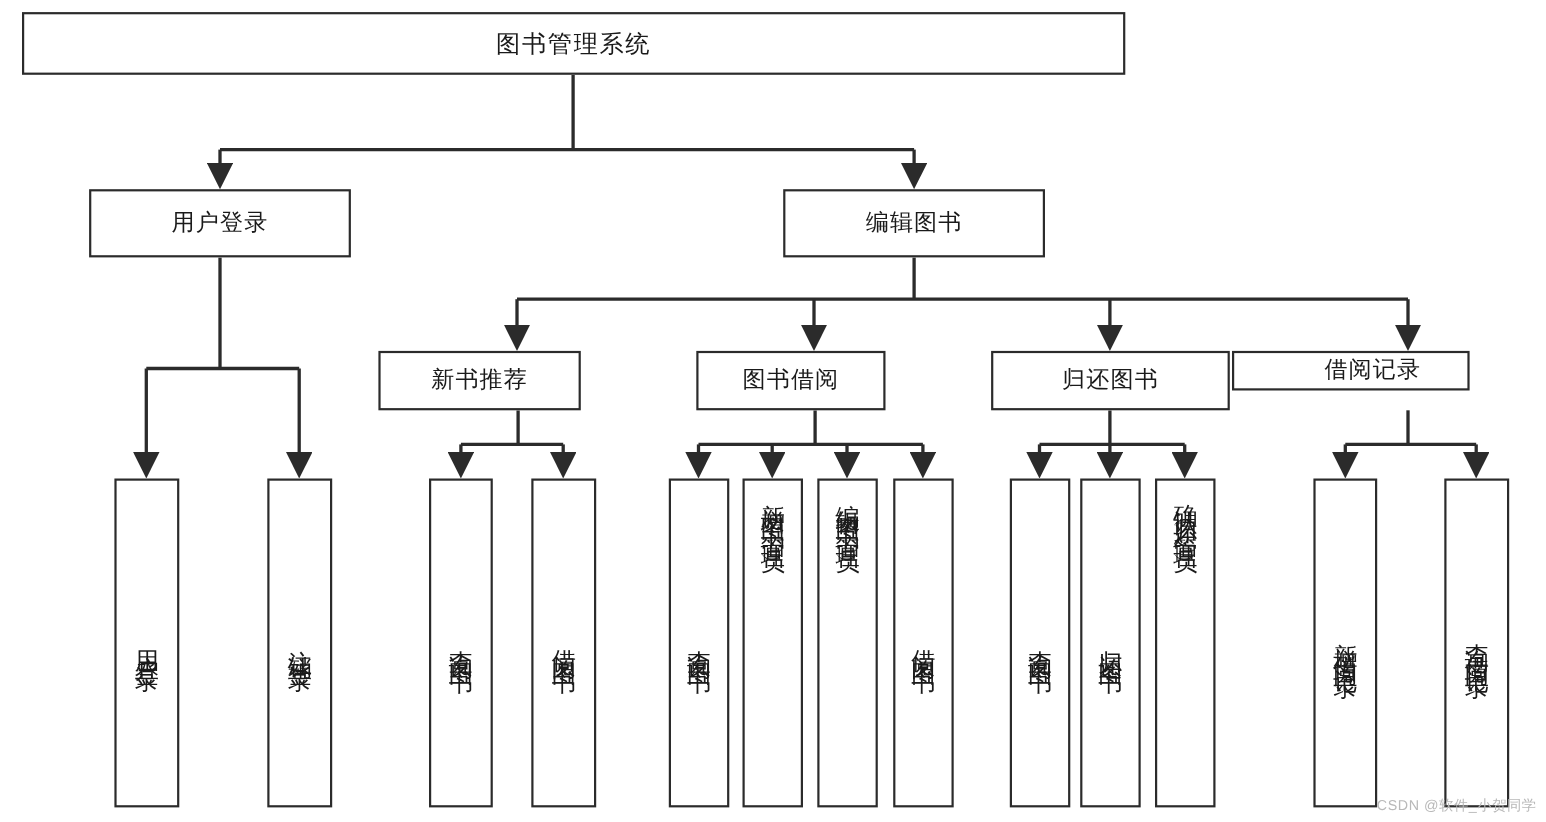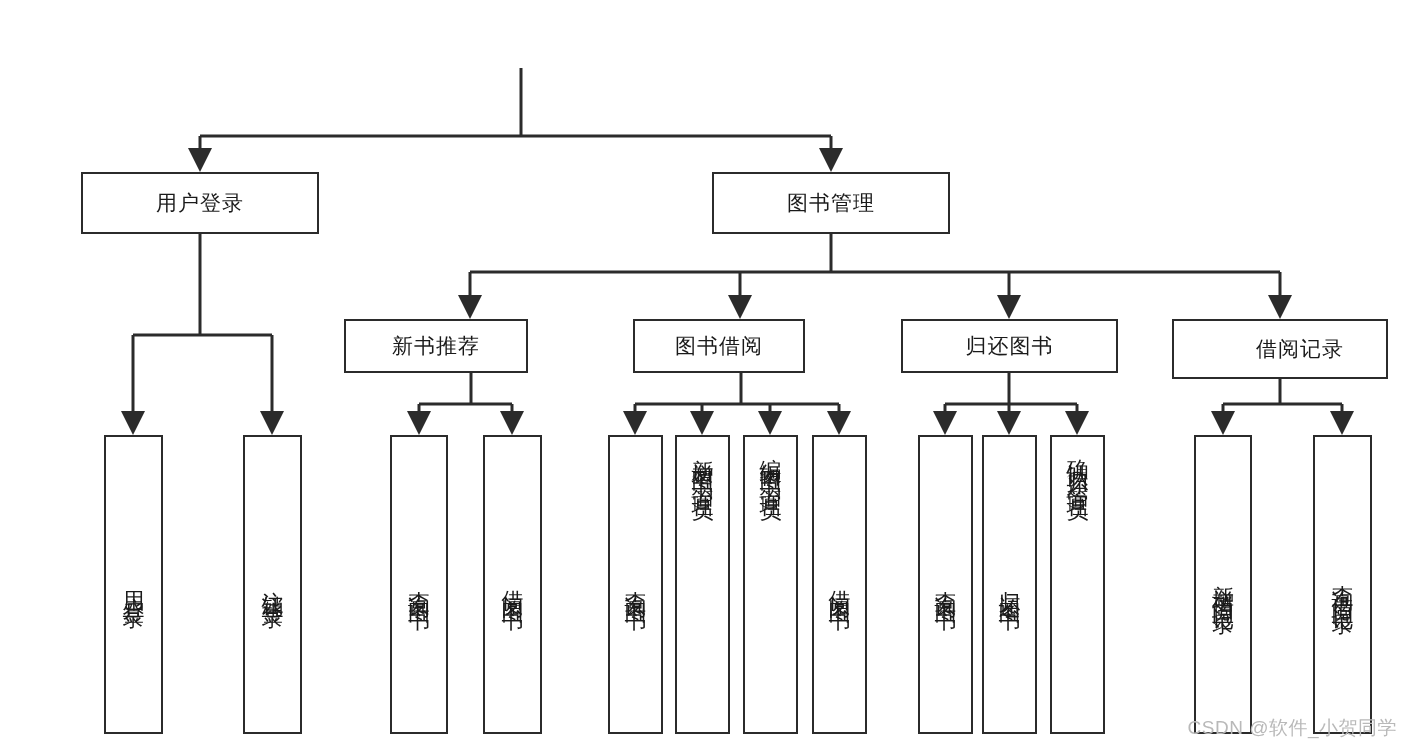--- a/index.html
+++ b/index.html
@@ -65,21 +65,21 @@
     text-orientation: upright;
     font-size: 22px;
     line-height: 1;
     letter-spacing: 6px;
     white-space: nowrap;
   }
   #watermark {
     position: absolute;
     right: 8px;
     bottom: 6px;
-    font-size: 19px;
+    font-size: 13px;
     color: #b9b9b9;
     letter-spacing: 0.5px;
     user-select: none;
   }
 </style>
 </head>
 <body>
 
 <div id="diagram">
 
@@ -128,38 +128,41 @@
       <path d="M 1009 404 L 1009 431" marker-end="url(#arrow)"></path>
       <path d="M 1077 404 L 1077 431" marker-end="url(#arrow)"></path>
 
       <path d="M 1280 373 L 1280 404"></path>
       <path d="M 1223 404 L 1342 404"></path>
       <path d="M 1223 404 L 1223 431" marker-end="url(#arrow)"></path>
       <path d="M 1342 404 L 1342 431" marker-end="url(#arrow)"></path>
     </g>
   </svg>
 
+  <div class="node horiz root" id="node-root" style="left: 20px; top: 11px; width: 1003px; height: 57px;">
+    <span class="node-label">图书管理系统</span>
+  </div>
 
   <div class="node horiz" id="node-l2-0" style="left: 81px; top: 172px; width: 238px; height: 62px;">
     <span class="node-label">用户登录</span>
   </div>
   <div class="node horiz" id="node-l2-1" style="left: 712px; top: 172px; width: 238px; height: 62px;">
-    <span class="node-label">图书管理</span>
+    <span class="node-label">编辑图书</span>
   </div>
 
   <div class="node horiz" id="node-l3-0" style="left: 344px; top: 319px; width: 184px; height: 54px;">
     <span class="node-label">新书推荐</span>
   </div>
   <div class="node horiz" id="node-l3-1" style="left: 633px; top: 319px; width: 172px; height: 54px;">
     <span class="node-label">图书借阅</span>
   </div>
   <div class="node horiz" id="node-l3-2" style="left: 901px; top: 319px; width: 217px; height: 54px;">
     <span class="node-label">归还图书</span>
   </div>
-  <div class="node horiz" id="node-l3-3" style="left: 1172px; top: 319px; width: 216px; height: 60px; padding-left: 40px;">
+  <div class="node horiz" id="node-l3-3" style="left: 1120px; top: 319px; width: 216px; height: 36px; padding-left: 40px;">
     <span class="node-label">借阅记录</span>
   </div>
 
   <div class="node vert" id="node-leaf-0" style="left: 104px; top: 435px; width: 59px; height: 299px;">
     <span class="node-label">用户登录</span>
   </div>
   <div class="node vert" id="node-leaf-1" style="left: 243px; top: 435px; width: 59px; height: 299px;">
     <span class="node-label">注销登录</span>
   </div>
   <div class="node vert" id="node-leaf-2" style="left: 390px; top: 435px; width: 58px; height: 299px;">

